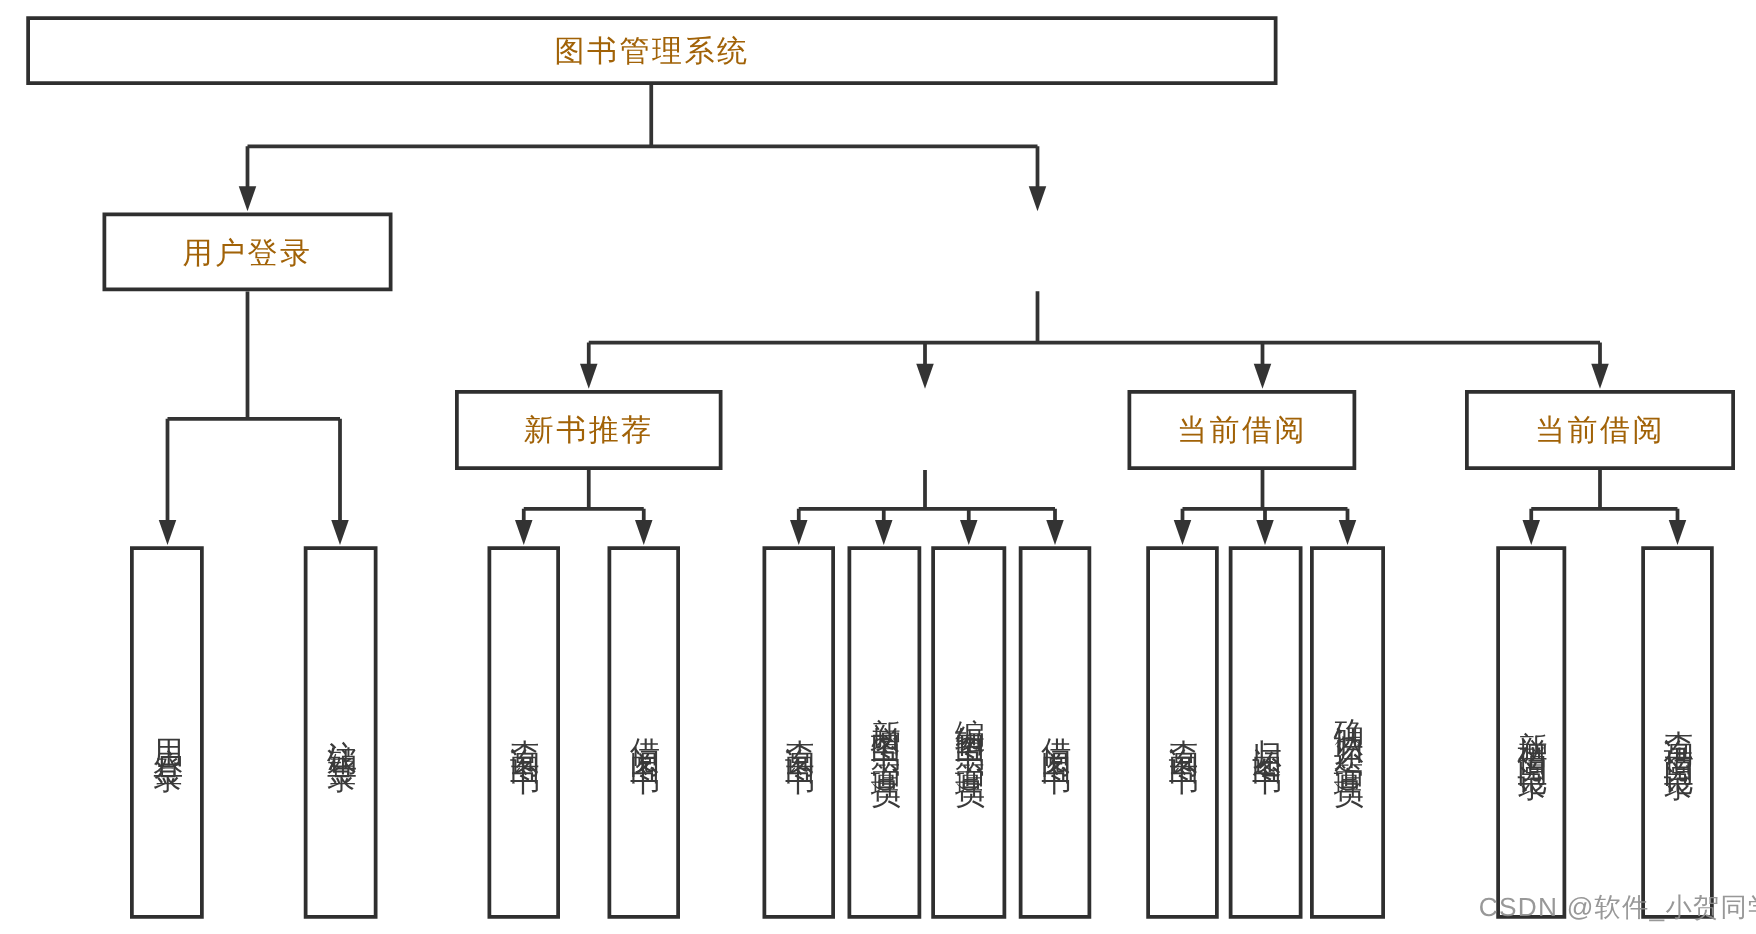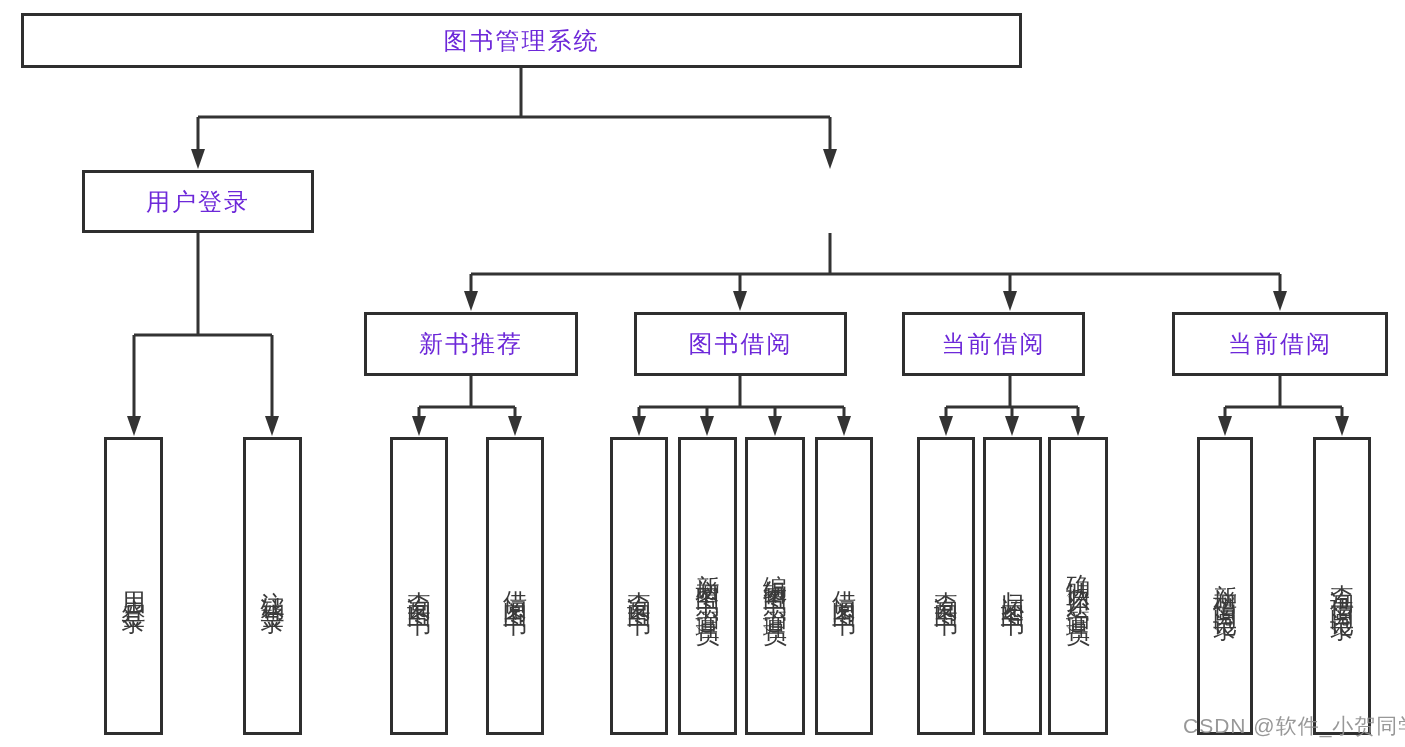--- a/index.html
+++ b/index.html
@@ -29,21 +29,21 @@
     box-sizing: border-box;
     border: 3px solid #2f2f2f;
     background: #ffffff;
     display: flex;
     align-items: center;
     justify-content: center;
     z-index: 2;
   }
   .hlabel {
     font-size: 24px;
-    color: #6d28d9;
+    color: #a16207;
     letter-spacing: 2px;
     white-space: nowrap;
   }
   .vtext {
     writing-mode: vertical-rl;
     text-orientation: mixed;
     font-size: 24px;
     line-height: 1;
     letter-spacing: 7px;
     color: #3a3a3a;
@@ -99,23 +99,20 @@
     <span class="hlabel">图书管理系统</span>
   </div>
 
   <div class="box" style="left:82px;top:170px;width:232px;height:63px">
     <span class="hlabel">用户登录</span>
   </div>
 
   <div class="box" style="left:364px;top:312px;width:214px;height:64px">
     <span class="hlabel">新书推荐</span>
   </div>
-  <div class="box" style="left:634px;top:312px;width:213px;height:64px">
-    <span class="hlabel">图书借阅</span>
-  </div>
   <div class="box" style="left:902px;top:312px;width:183px;height:64px">
     <span class="hlabel">当前借阅</span>
   </div>
   <div class="box" style="left:1172px;top:312px;width:216px;height:64px">
     <span class="hlabel">当前借阅</span>
   </div>
 
   <div class="box" style="left:104px;top:437px;width:59px;height:298px">
     <span class="vtext">用户登录</span>
   </div>

